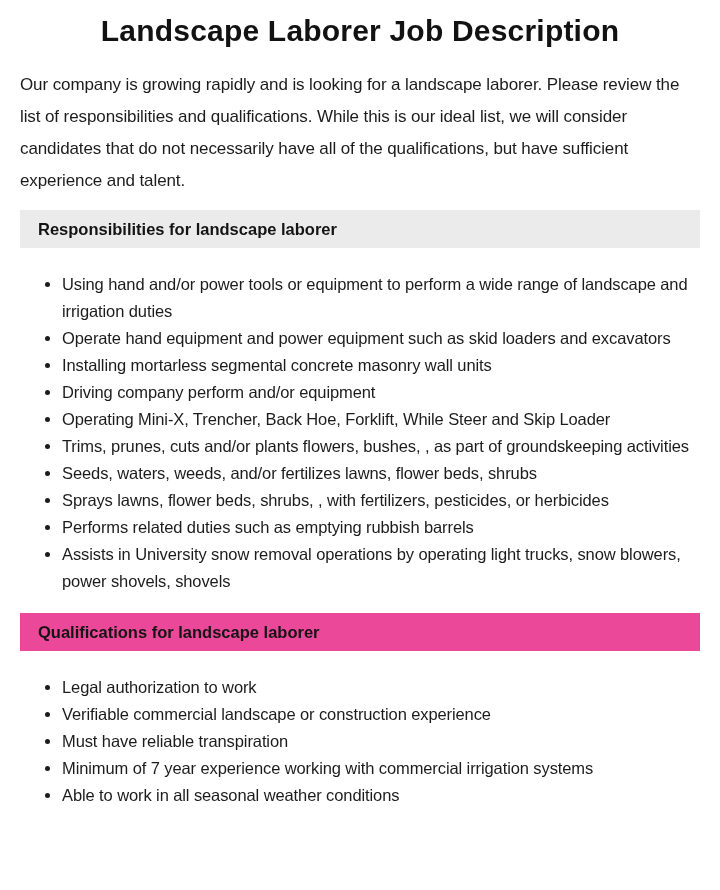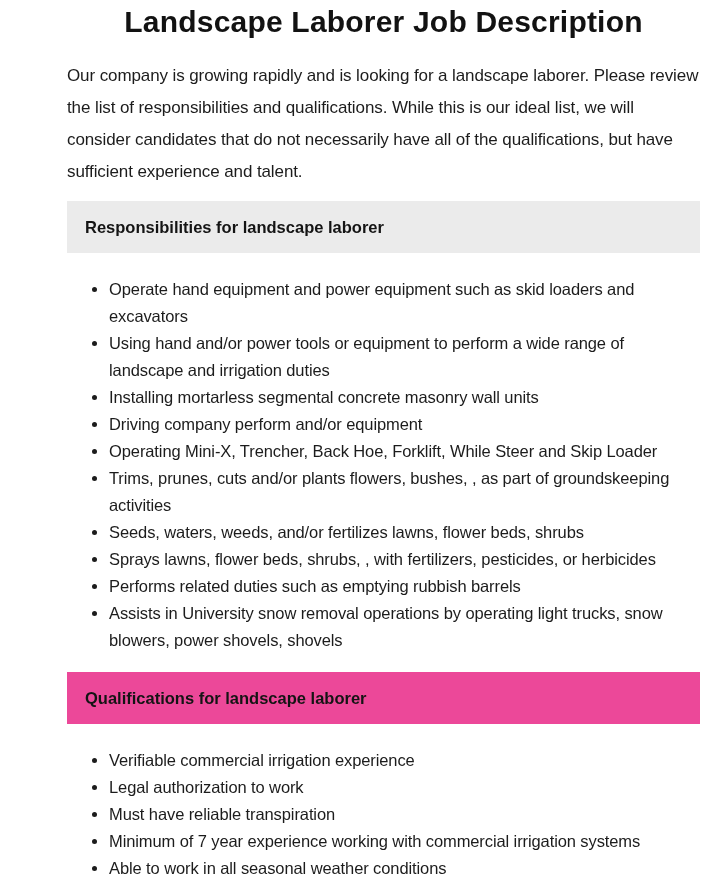--- a/index.html
+++ b/index.html
@@ -8,42 +8,41 @@
   }
   body {
     width: 720px;
     height: 890px;
     background: #ffffff;
     font-family: "Liberation Sans", sans-serif;
     color: #1c1c1c;
     overflow: hidden;
   }
   .page {
-    padding: 0 20px;
-    margin-left: 47px;
+    padding: 9px 20px;
   }
   .title {
     margin: 0;
     padding-top: 5px;
     font-size: 30px;
     font-weight: bold;
     text-align: center;
     color: #121212;
     letter-spacing: 0.2px;
   }
   .intro {
     margin: 21px 0 0 0;
     font-size: 17px;
     line-height: 32px;
     letter-spacing: -0.1px;
   }
   .section-header {
     margin-top: 13px;
     background: #ebebeb;
-    height: 52px;
+    height: 38px;
     display: flex;
     align-items: center;
     padding: 0 18px;
     font-size: 16.5px;
     font-weight: bold;
     color: #141414;
   }
   .section-qualifications .section-header {
     margin-top: 18px;
   }
@@ -77,39 +76,39 @@
 
   <h1 class="title">Landscape Laborer Job Description</h1>
 
   <p class="intro">Our company is growing rapidly and is looking for a landscape laborer. Please review the list of responsibilities and qualifications. While this is our ideal list, we will consider candidates that do not necessarily have all of the qualifications, but have sufficient experience and talent.</p>
 
   <section>
     <div class="section-header" style="background: rgb(235, 235, 235);">
       <span>Responsibilities for landscape laborer</span>
     </div>
     <ul class="bullet-list">
+      <li>Using hand and/or power tools or equipment to perform a wide range of landscape and irrigation duties</li>
       <li>Operate hand equipment and power equipment such as skid loaders and excavators</li>
-      <li>Using hand and/or power tools or equipment to perform a wide range of landscape and irrigation duties</li>
       <li>Installing mortarless segmental concrete masonry wall units</li>
       <li>Driving company perform and/or equipment</li>
       <li>Operating Mini-X, Trencher, Back Hoe, Forklift, While Steer and Skip Loader</li>
       <li>Trims, prunes, cuts and/or plants flowers, bushes, , as part of groundskeeping activities</li>
       <li>Seeds, waters, weeds, and/or fertilizes lawns, flower beds, shrubs</li>
       <li>Sprays lawns, flower beds, shrubs, , with fertilizers, pesticides, or herbicides</li>
       <li>Performs related duties such as emptying rubbish barrels</li>
       <li>Assists in University snow removal operations by operating light trucks, snow blowers, power shovels, shovels</li>
     </ul>
   </section>
 
   <section class="section-qualifications">
     <div class="section-header" style="background: #ec4899;">
       <span>Qualifications for landscape laborer</span>
     </div>
     <ul class="bullet-list">
-      <li>Verifiable commercial irrigation experience</li>
       <li>Legal authorization to work</li>
+      <li>Verifiable commercial landscape or construction experience</li>
       <li>Must have reliable transpiration</li>
       <li>Minimum of 7 year experience working with commercial irrigation systems</li>
       <li>Able to work in all seasonal weather conditions</li>
     </ul>
   </section>
 
 </div>
 
 </body></html>

